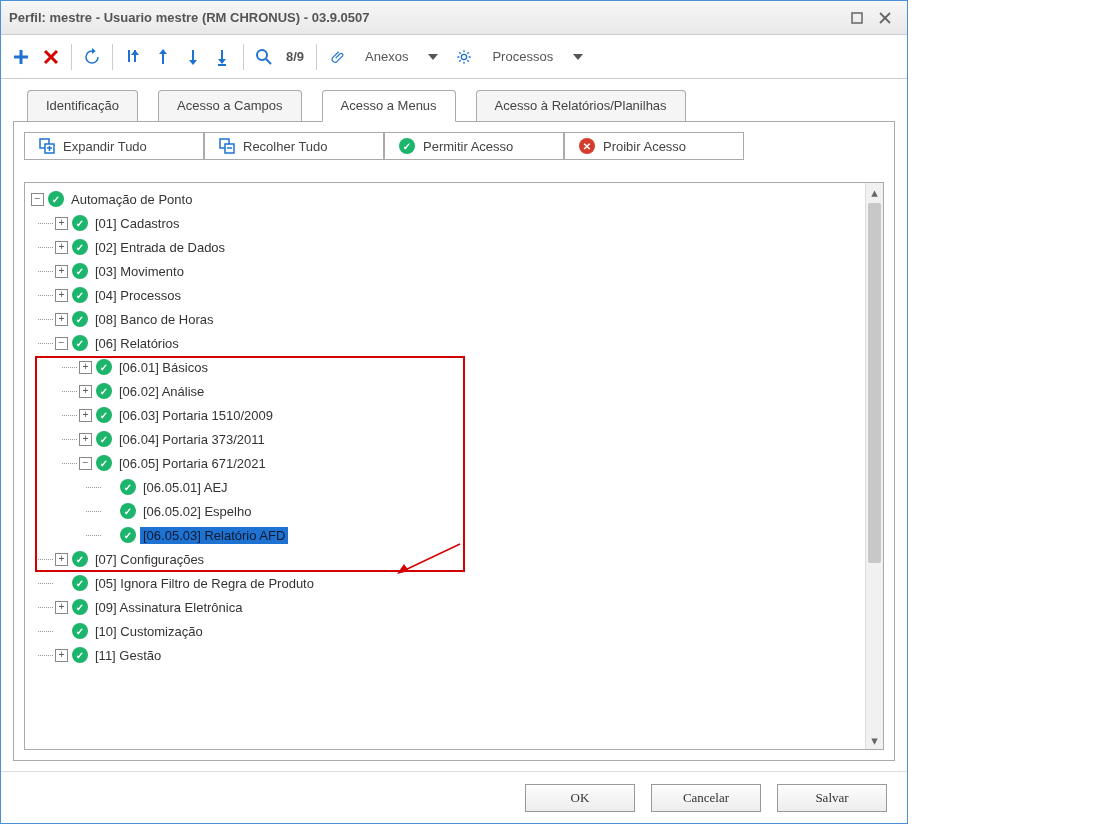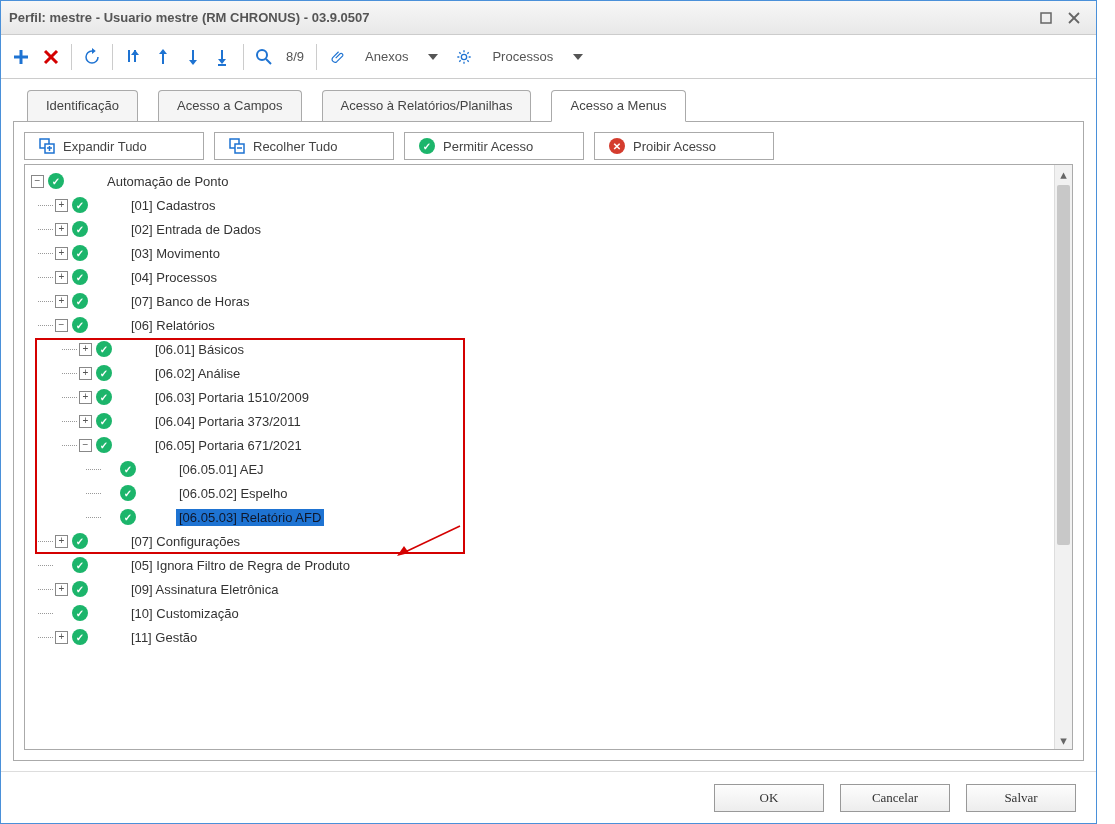--- a/index.html
+++ b/index.html
@@ -4,21 +4,21 @@
 <style>
   * { box-sizing: border-box; }
   body {
     margin: 0;
     font-family: 'Segoe UI', Tahoma, sans-serif;
     font-size: 13px;
     background: #fff;
     color: #333;
   }
   .window {
-    width: 1097px;
+    width: 908px;
     height: 824px;
     border: 1px solid #4a90d9;
     background: #fff;
     display: flex;
     flex-direction: column;
   }
   .titlebar {
     height: 34px;
     background: linear-gradient(#f7f7f7, #e8e8e8);
     border-bottom: 1px solid #ccc;
@@ -59,20 +59,21 @@
   }
   .tsep {
     width: 1px;
     height: 26px;
     background: #ccc;
     margin: 0 4px;
   }
   .tlabel {
     color: #555;
     padding: 0 6px;
+    font-weight: bold;
   }
   .tdrop {
     display: flex;
     align-items: center;
     gap: 20px;
     padding: 0 8px;
     height: 30px;
     cursor: pointer;
     color: #555;
   }
@@ -108,22 +109,21 @@
   .panel {
     border: 1px solid #aaa;
     flex: 1;
     padding: 10px;
     position: relative;
     display: flex;
     flex-direction: column;
   }
   .btnrow {
     display: flex;
-    gap: 10px;
-    margin-bottom: 4px;
+    margin-bottom: 22px;
   }
   .abtn {
     display: flex;
     align-items: center;
     gap: 8px;
     border: 1px solid #aaa;
     background: #fff;
     padding: 5px 14px;
     min-width: 180px;
     cursor: pointer;
@@ -197,21 +197,20 @@
     display: flex;
     align-items: center;
     justify-content: center;
     color: #fff;
     font-size: 10px;
     font-weight: bold;
   }
   .nodetext {
     padding: 1px 3px;
     cursor: default;
-    margin-left: 36px;
   }
   .nodetext.selected {
     background: #1e73d2;
     color: #0f172a;
   }
   .indent { display:inline-block; width:20px; position: relative;}
   .dotv { border-left: 1px dotted #999; position:absolute; left:7px; top:0; bottom:0;}
   .doth { border-top: 1px dotted #999; position:absolute; left:7px; right:-2px; top:50%;}
   .highlight-box {
     position: absolute;
@@ -347,22 +346,22 @@
       <svg width="10" height="6">
           <polygon points="0,0 10,0 5,6" fill="#555"></polygon>
         </svg>
     </div>
   </div>
 
   <div class="content">
     <div class="tabs">
       <div class="tab">Identificação</div>
       <div class="tab">Acesso a Campos</div>
+      <div class="tab active">Acesso a Menus</div>
       <div class="tab">Acesso à Relatórios/Planilhas</div>
-      <div class="tab active">Acesso a Menus</div>
     </div>
 
     <div class="panel">
       <div class="btnrow">
         <div class="abtn">
           <svg width="16" height="16">
               <rect x="1" y="1" width="9" height="9" fill="#fff" stroke="#1e73d2" stroke-width="1.5"></rect>
               <rect x="6" y="6" width="9" height="9" fill="#fff" stroke="#1e73d2" stroke-width="1.5"></rect>
               <line x1="8" y1="10" x2="13" y2="10" stroke="#1e73d2" stroke-width="1.5"></line>
               <line x1="10.5" y1="8" x2="10.5" y2="13" stroke="#1e73d2" stroke-width="1.5"></line>
@@ -438,21 +437,21 @@
             <span class="status-icon">✓</span>
             <span class="nodetext">[04] Processos</span>
           </div>
           <div class="node">
             <span class="indent">
                 <span class="dotv"></span>
                 <span class="doth"></span>
               </span>
             <span class="toggle">+</span>
             <span class="status-icon">✓</span>
-            <span class="nodetext">[07] Banco de Horas</span>
+            <span class="nodetext">[08] Banco de Horas</span>
           </div>
 
           <div class="node">
             <span class="indent">
                 <span class="dotv"></span>
                 <span class="doth"></span>
               </span>
             <span class="toggle">−</span>
             <span class="status-icon">✓</span>
             <span class="nodetext">[06] Relatórios</span>

